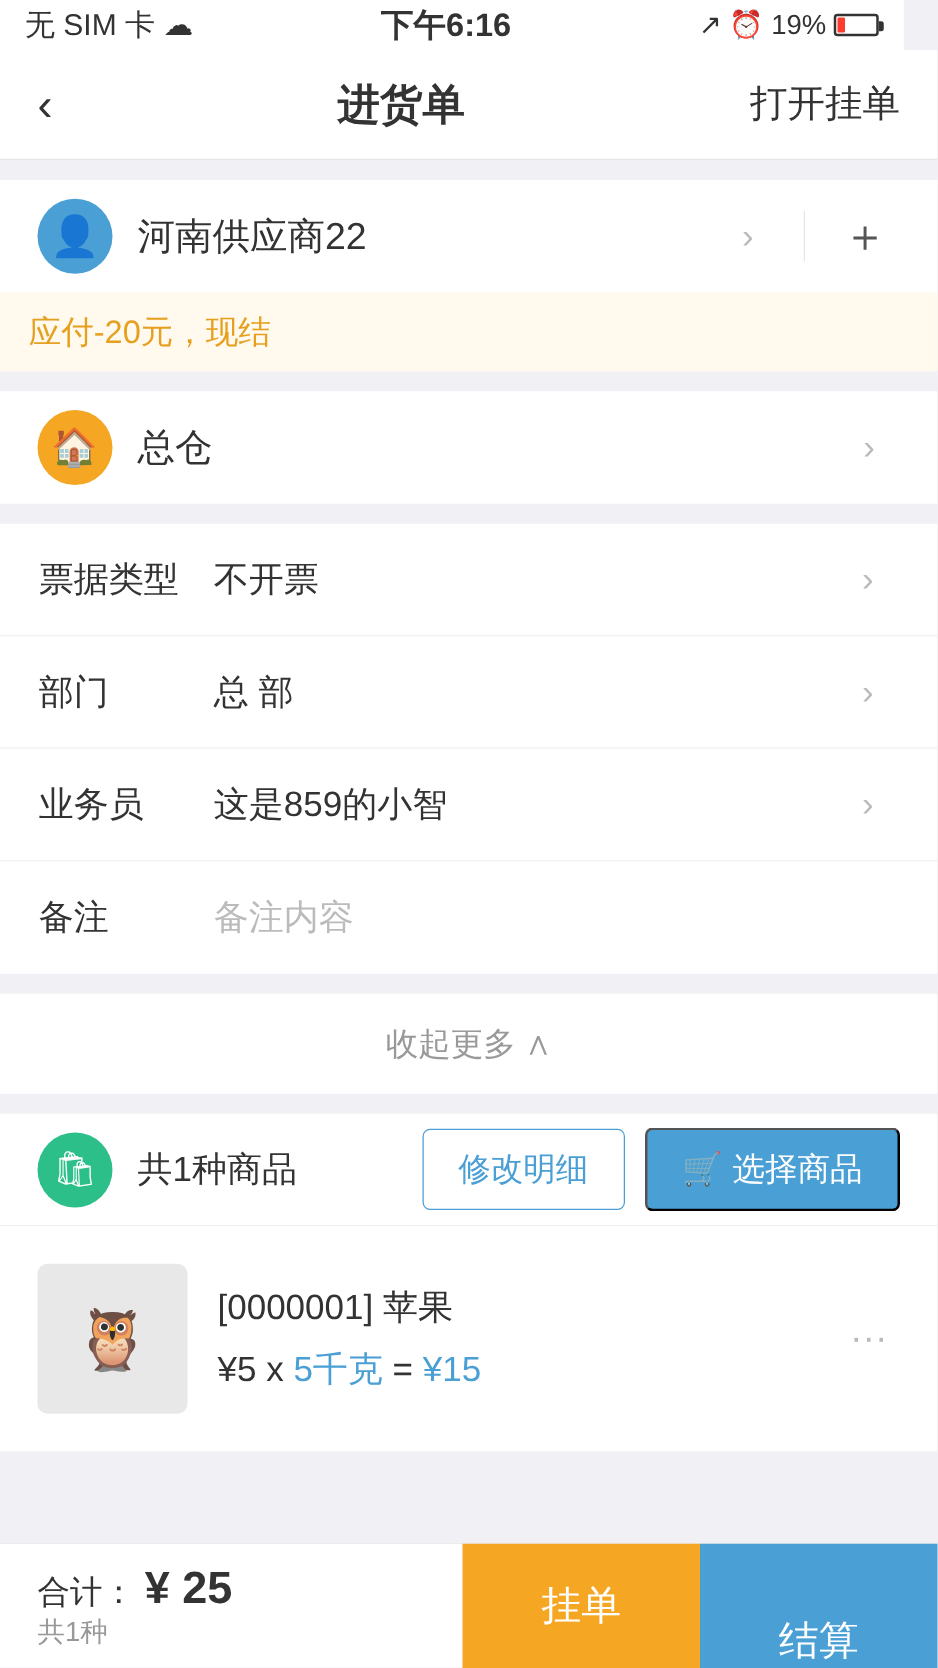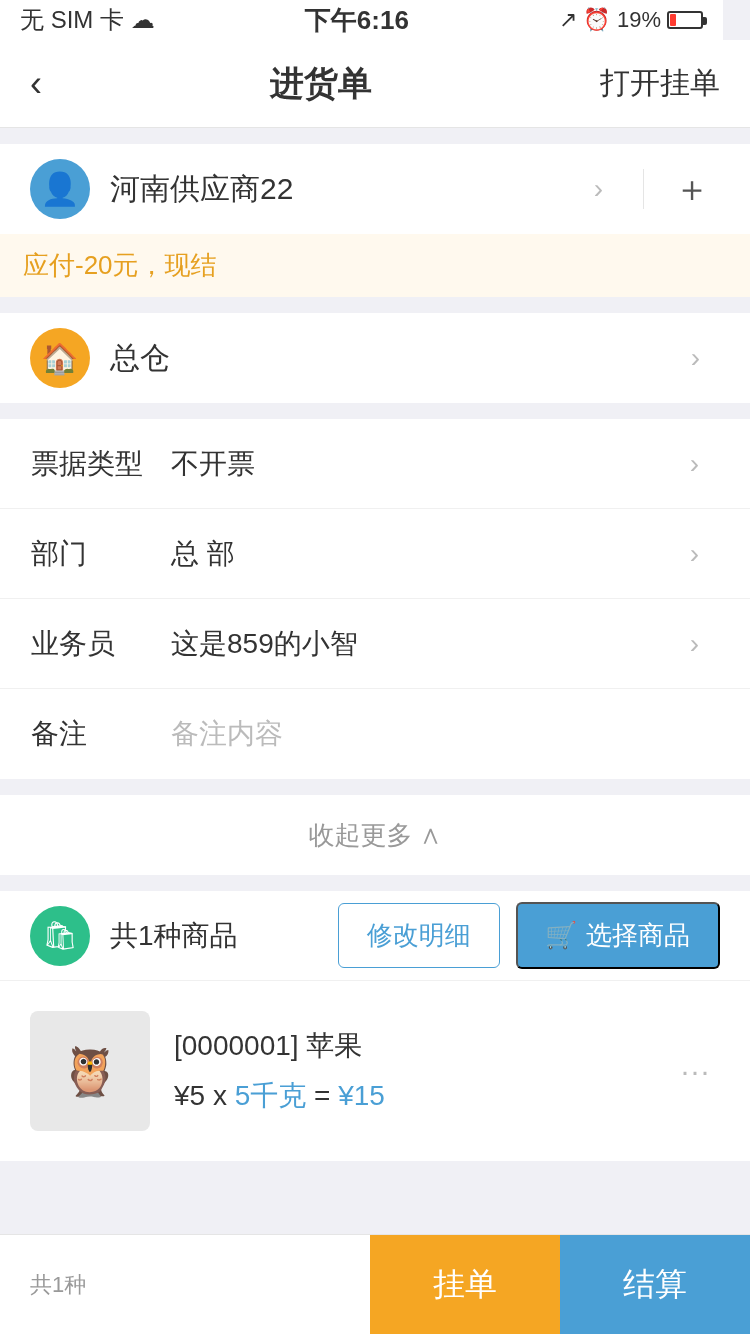--- a/index.html
+++ b/index.html
@@ -250,21 +250,21 @@
       justify-content: center;
       flex-shrink: 0;
     }
     .btn-checkout {
       width: 190px;
       height: 100px;
       background: #4a9fd5;
       color: #fff;
       font-size: 32px;
       display: flex;
-      align-items: center;
+      align-items: flex-end;
       justify-content: center;
       flex-shrink: 0;
     }
   </style>
 </head>
 <body>
 
 <div class="status-bar">
   <div class="status-left">
     <span>无 SIM 卡 ☁</span>
@@ -364,20 +364,24 @@
       </div>
     </div>
     <span class="product-more">···</span>
   </div>
 </div>
 
 <div style="height:120px;"></div>
 
 <div class="bottom-bar">
   <div class="total-section">
+    <div>
+      <span class="total-label">合计：</span>
+      <span class="total-amount">¥ 25</span>
+    </div>
     <span class="total-count">共1种</span>
   </div>
   <div class="btn-hangsingle">
     <span>挂单</span>
   </div>
   <div class="btn-checkout">
     <span>结算</span>
   </div>
 </div>
 

